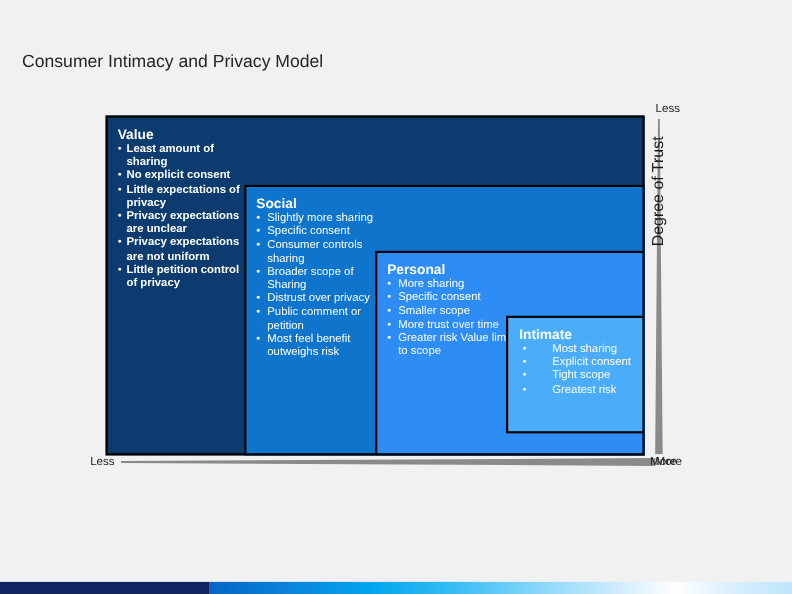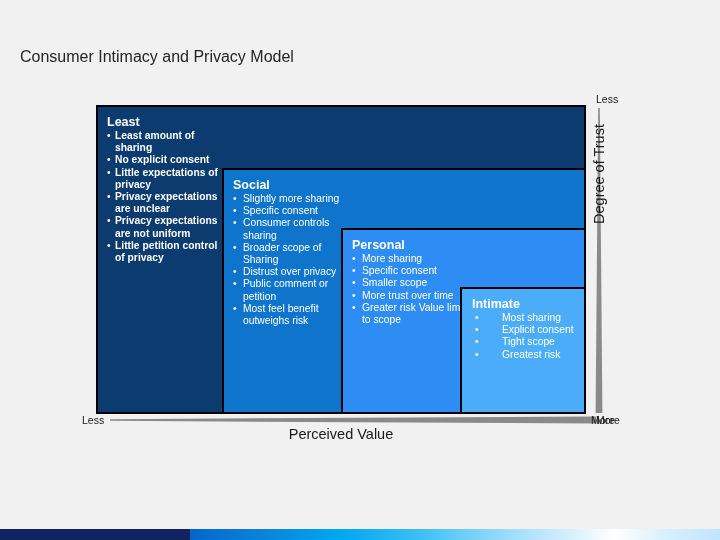--- a/index.html
+++ b/index.html
@@ -114,21 +114,21 @@
   }
   #tier-personal .inner { padding: 8px 0 0 9px; width: 125px; }
   #tier-personal li .txt { padding-left: 10px; }
   #tier-personal li .bul { left: 0px; }
 
   
   #tier-intimate {
     left: 460px;
     top: 287px;
     width: 126px;
-    height: 127px;
+    height: 107px;
     background: #4badfa;
   }
   #tier-intimate .inner { padding: 8px 0 0 10px; width: 118px; }
   #tier-intimate li .txt { padding-left: 30px; }
   #tier-intimate li .bul { left: 3px; }
 
   
   #axis-v {
     position: absolute;
     left: 594px;
@@ -210,21 +210,21 @@
 </style>
 </head>
 <body>
 
 <div id="slide">
 
   <div id="subtitle">Consumer Intimacy and Privacy Model</div>
 
   <div class="tier" id="tier-public">
     <div class="inner">
-      <div class="tier-title">Least</div>
+      <div class="tier-title">Value</div>
       <ul>
         <li>
             <span class="bul">•</span>
             <span class="txt">Least amount of sharing</span>
           </li>
         <li>
             <span class="bul">•</span>
             <span class="txt">No explicit consent</span>
           </li>
         <li>
@@ -342,20 +342,19 @@
   <svg id="axis-h" viewBox="0 0 486 10" preserveAspectRatio="none">
     <polygon points="0,4.2 0,5.8 486,8.6 486,1.4" fill="#8a8a8a"></polygon>
   </svg>
 
   <div class="axis-label-end" id="v-less">Less</div>
   <div class="axis-label-end" id="v-more">More</div>
   <div class="axis-label-end" id="h-less">Less</div>
   <div class="axis-label-end" id="h-more">More</div>
 
   <div id="axis-v-title">Degree of Trust</div>
-  <div id="axis-h-title">Perceived Value</div>
 
   <div id="footer-bar">
     <div id="footer-navy"></div>
     <div id="footer-grad"></div>
   </div>
 
 </div>
 
 </body></html>

